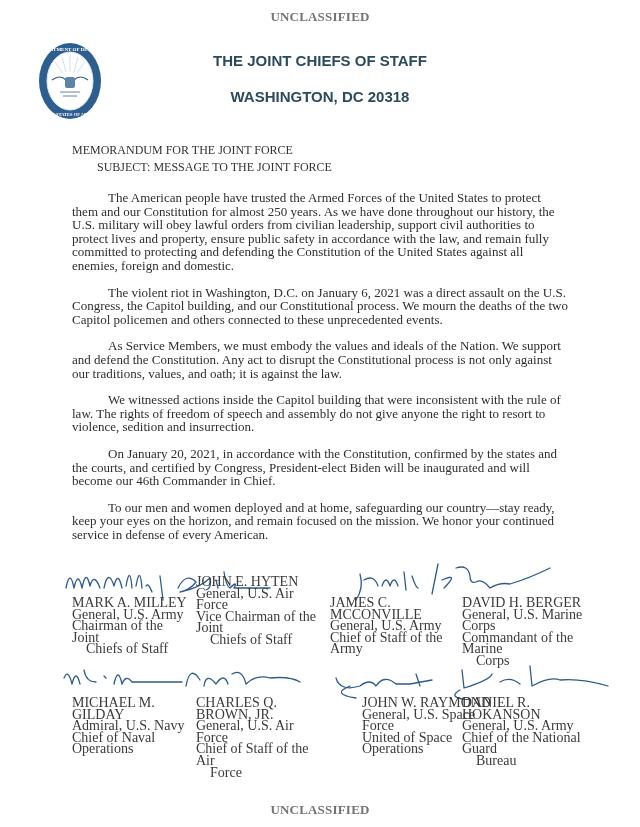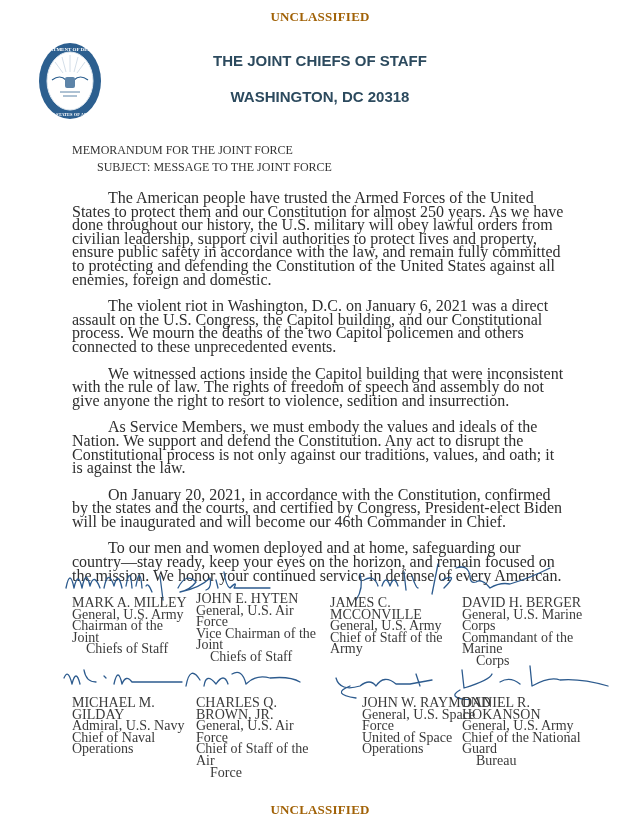--- a/index.html
+++ b/index.html
@@ -4,30 +4,30 @@
 <style>
   html, body { margin: 0; padding: 0; }
   body {
     width: 640px; height: 827px; position: relative; overflow: hidden;
     background: #ffffff; color: #2b2b2b;
     font-family: "Liberation Serif", "DejaVu Serif", serif;
   }
   .abs { position: absolute; }
   .classif {
     left: 0; width: 640px; text-align: center;
-    font-weight: bold; font-size: 13px; letter-spacing: 0.2px; color: #a16207;
+    font-weight: bold; font-size: 13px; letter-spacing: 0.2px; color: #737373;
   }
   .seal { left: 30px; top: 40px; width: 80px; height: 80px; }
   .hdr {
     left: 0; width: 640px; text-align: center;
     font-family: "Liberation Sans", "DejaVu Sans", sans-serif;
     font-weight: bold; color: #2c4a5e; font-size: 15px;
   }
   .memo-line { left: 72px; font-size: 12px; color: #333; }
-  .body-block { left: 72px; width: 496px; font-size: 16px; line-height: 13.6px; color: #2e2e2e; }
+  .body-block { left: 72px; width: 496px; font-size: 13px; line-height: 13.6px; color: #2e2e2e; }
   .body-block p { margin: 0 0 13px 0; text-indent: 36px; text-align: left; }
   .sig {
     font-size: 14px; line-height: 11.6px; color: #3a3a3a;
   }
   .sig .name { text-transform: uppercase; }
   .sig .wrap { padding-left: 14px; display: block; }
   .sig-ink { position: absolute; pointer-events: none; }
   .sig-ink path { fill: none; stroke: #2d5b8e; stroke-width: 1.3; stroke-linecap: round; stroke-linejoin: round; }
 </style>
 </head>
@@ -57,22 +57,22 @@
 
 <div class="abs hdr" style="top:52px;">THE JOINT CHIEFS OF STAFF</div>
 <div class="abs hdr" style="top:71px;margin-top:17px;">WASHINGTON, DC  20318</div>
 
 <div class="abs memo-line" style="top:143px;">MEMORANDUM FOR THE JOINT FORCE</div>
 <div class="abs memo-line" style="top:160px;margin-left:25px;">SUBJECT:  MESSAGE TO THE JOINT FORCE</div>
 
 <div class="abs body-block" style="top:191px;">
   <p>The American people have trusted the Armed Forces of the United States to protect them and our Constitution for almost 250 years.  As we have done throughout our history, the U.S. military will obey lawful orders from civilian leadership, support civil authorities to protect lives and property, ensure public safety in accordance with the law, and remain fully committed to protecting and defending the Constitution of the United States against all enemies, foreign and domestic.</p>
   <p>The violent riot in Washington, D.C. on January 6, 2021 was a direct assault on the U.S. Congress, the Capitol building, and our Constitutional process.  We mourn the deaths of the two Capitol policemen and others connected to these unprecedented events.</p>
+  <p>As Service Members, we must embody the values and ideals of the Nation.  We support and defend the Constitution.  Any act to disrupt the Constitutional process is not only against our traditions, values, and oath; it is against the law.</p>
   <p>We witnessed actions inside the Capitol building that were inconsistent with the rule of law. The rights of freedom of speech and assembly do not give anyone the right to resort to violence, sedition and insurrection.</p>
-  <p>As Service Members, we must embody the values and ideals of the Nation.  We support and defend the Constitution.  Any act to disrupt the Constitutional process is not only against our traditions, values, and oath; it is against the law.</p>
   <p>On January 20, 2021, in accordance with the Constitution, confirmed by the states and the courts, and certified by Congress, President-elect Biden will be inaugurated and will become our 46th Commander in Chief.</p>
   <p>To our men and women deployed and at home, safeguarding our country—stay ready, keep your eyes on the horizon, and remain focused on the mission.  We honor your continued service in defense of every American.</p>
 </div>
 
 <svg class="sig-ink" style="left:60px;top:558px;" width="560" height="50" viewBox="0 0 560 50">
   <path d="M6 30 Q10 10 14 30 Q18 12 22 30 Q26 10 30 28 Q34 14 40 30 M44 30 Q48 10 54 28 Q58 12 62 30 M66 28 Q70 6 72 30 M76 28 Q80 6 82 30 M86 28 Q88 24 92 34"></path>
   <path d="M100 18 L103 42"></path>
   <path d="M118 30 Q126 14 136 24 Q130 32 120 34 Q140 30 150 20 Q152 30 146 32 M156 22 L158 30 M164 14 Q166 28 170 30 Q178 22 174 30 L210 30"></path>
   <path d="M300 16 Q304 30 296 42 M304 22 Q314 16 318 28 M322 28 Q326 16 330 28 Q334 16 338 28 M344 14 L346 32 M352 18 Q356 30 358 30"></path>
   <path d="M378 6 L372 36 M382 22 Q400 14 384 30 M396 10 Q408 6 410 18 Q410 26 416 24 Q422 20 430 30 Q440 24 450 26 Q470 20 490 10"></path>
@@ -85,21 +85,21 @@
   <path d="M290 26 Q270 34 296 38"></path>
   <path d="M400 30 Q386 38 410 40"></path>
 </svg>
 
 <div class="abs sig" style="left:72px;top:597px;width:118px;">
   <span class="name">MARK A. MILLEY</span><br>
   <span>General, U.S. Army</span><br>
   <span>Chairman of the Joint</span>
   <span class="wrap">Chiefs of Staff</span>
 </div>
-<div class="abs sig" style="left:196px;top:593px;width:130px;">
+<div class="abs sig" style="left:196px;top:576px;width:130px;">
   <span class="name">JOHN E. HYTEN</span><br>
   <span>General, U.S. Air Force</span><br>
   <span>Vice Chairman of the Joint</span>
   <span class="wrap">Chiefs of Staff</span>
 </div>
 <div class="abs sig" style="left:330px;top:597px;width:130px;">
   <span class="name">JAMES C. MCCONVILLE</span><br>
   <span>General, U.S. Army</span><br>
   <span>Chief of Staff of the Army</span>
   <span class="wrap"></span>

